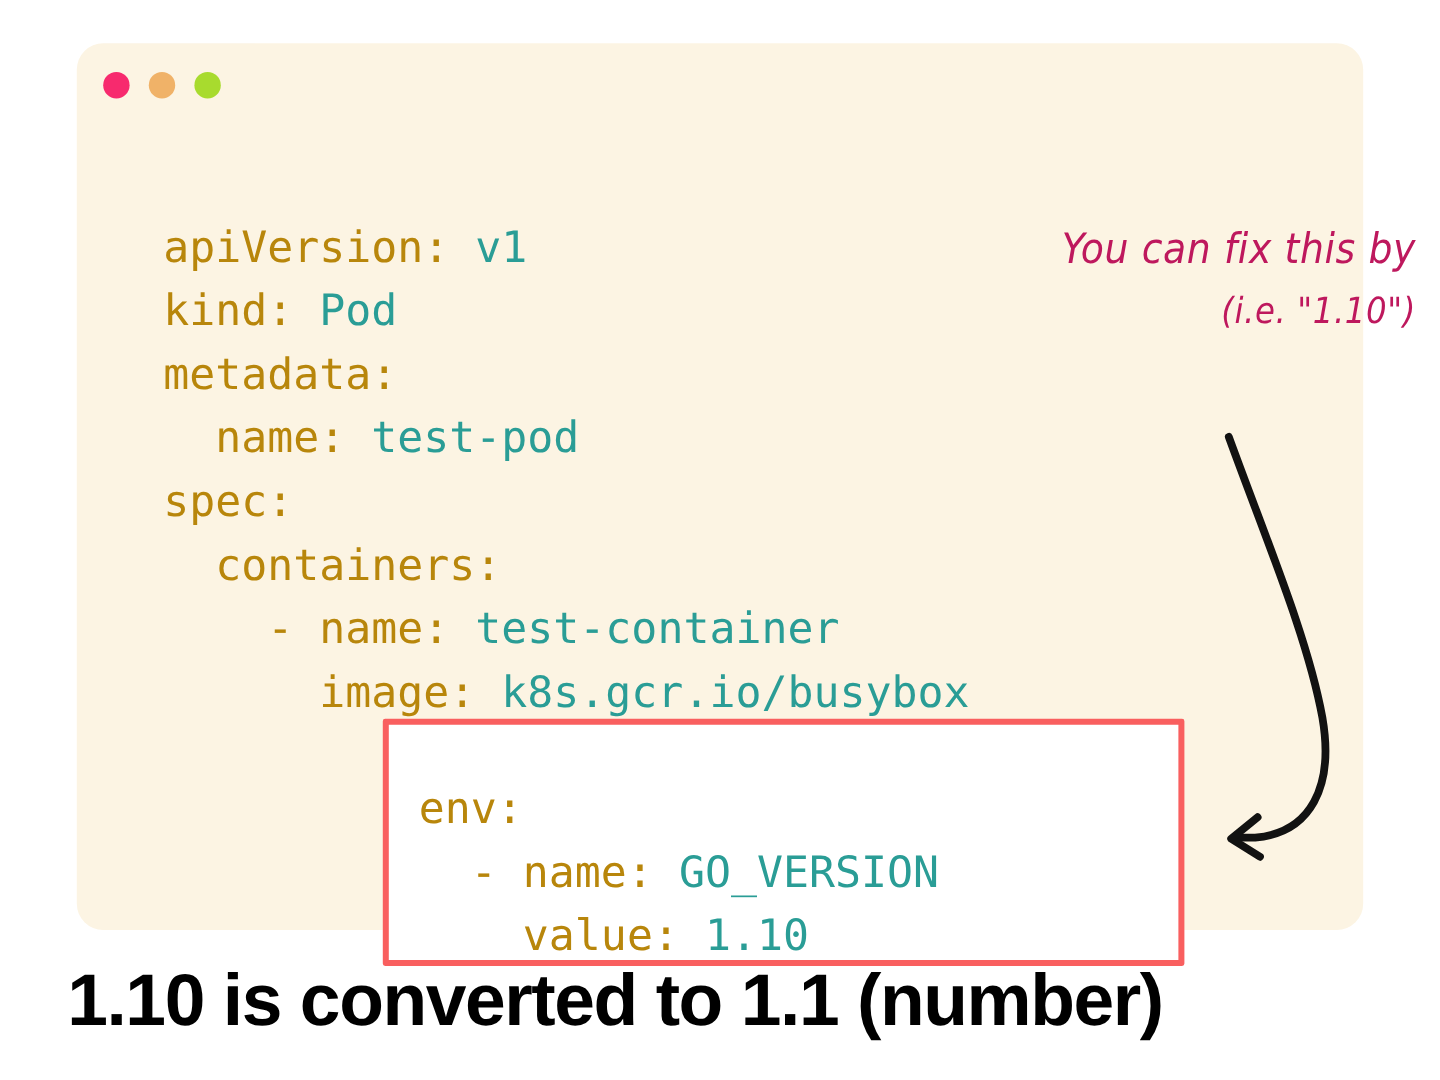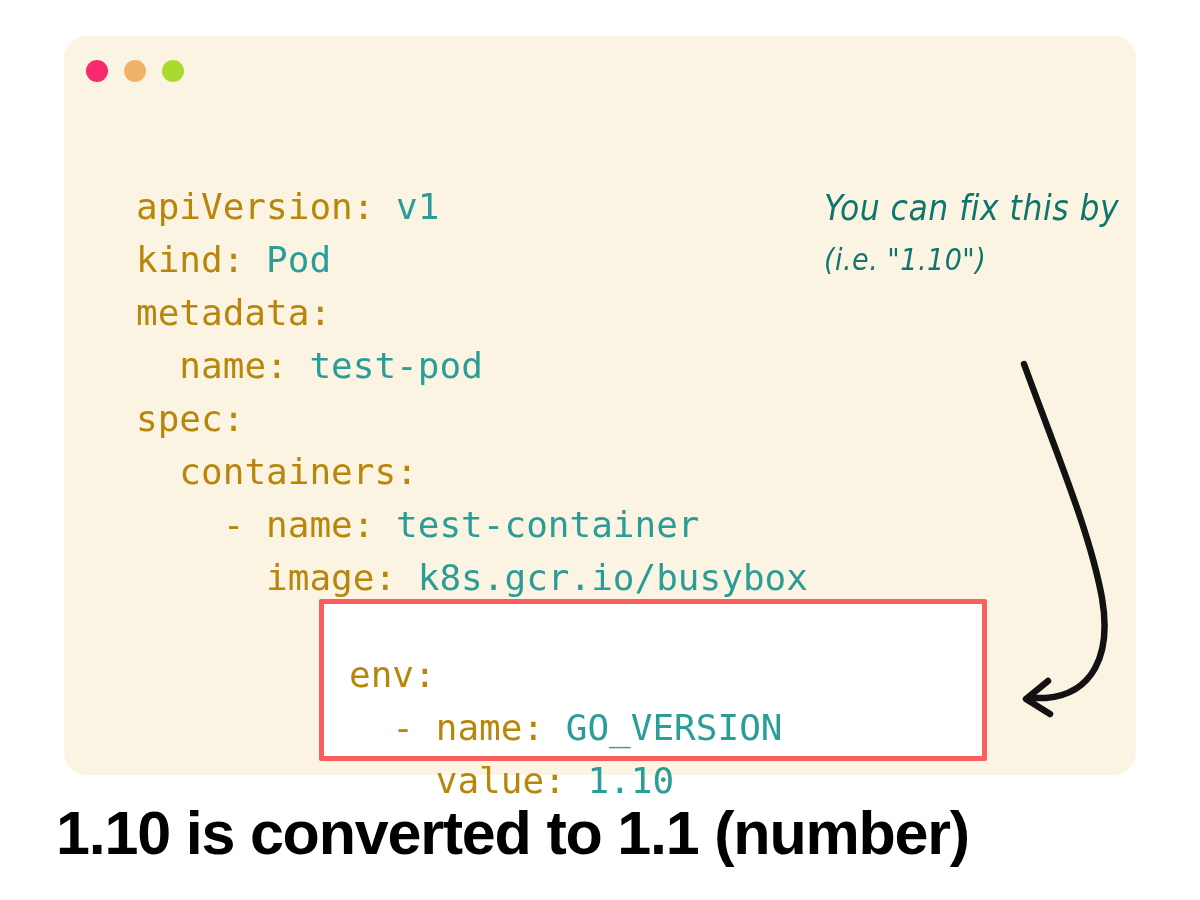--- a/index.html
+++ b/index.html
@@ -60,21 +60,21 @@
   .ln { height: 53px; }
   .k { color: #B8860B; }   
   .v { color: #2A9D96; }   
 
   
   #highlight-box {
     position: absolute;
     left: 255px;
     top: 563px;
     width: 668px;
-    height: 162px;
+    height: 206px;
     background: #FFFFFF;
     border: 5px solid #F95F5F;
     box-sizing: border-box;
     border-radius: 2px;
   }
   #highlight-code {
     position: absolute;
     left: 25px;
     top: 8px;
     font-family: "DejaVu Sans Mono", "Liberation Mono", monospace;
@@ -82,22 +82,22 @@
     line-height: 53px;
     white-space: pre;
   }
 
   
   #annotation {
     position: absolute;
     left: 760px;
     top: 146px;
     width: 356px;
-    text-align: left;
-    color: #0f766e;
+    text-align: right;
+    color: #be185d;
     font-family: "DejaVu Sans", sans-serif;
     font-size: 35px;
     line-height: 52px;
     font-style: italic;
     font-stretch: condensed;
     letter-spacing: 0.5px;
   }
   #annotation .l3 { font-size: 30px; }
 
   

